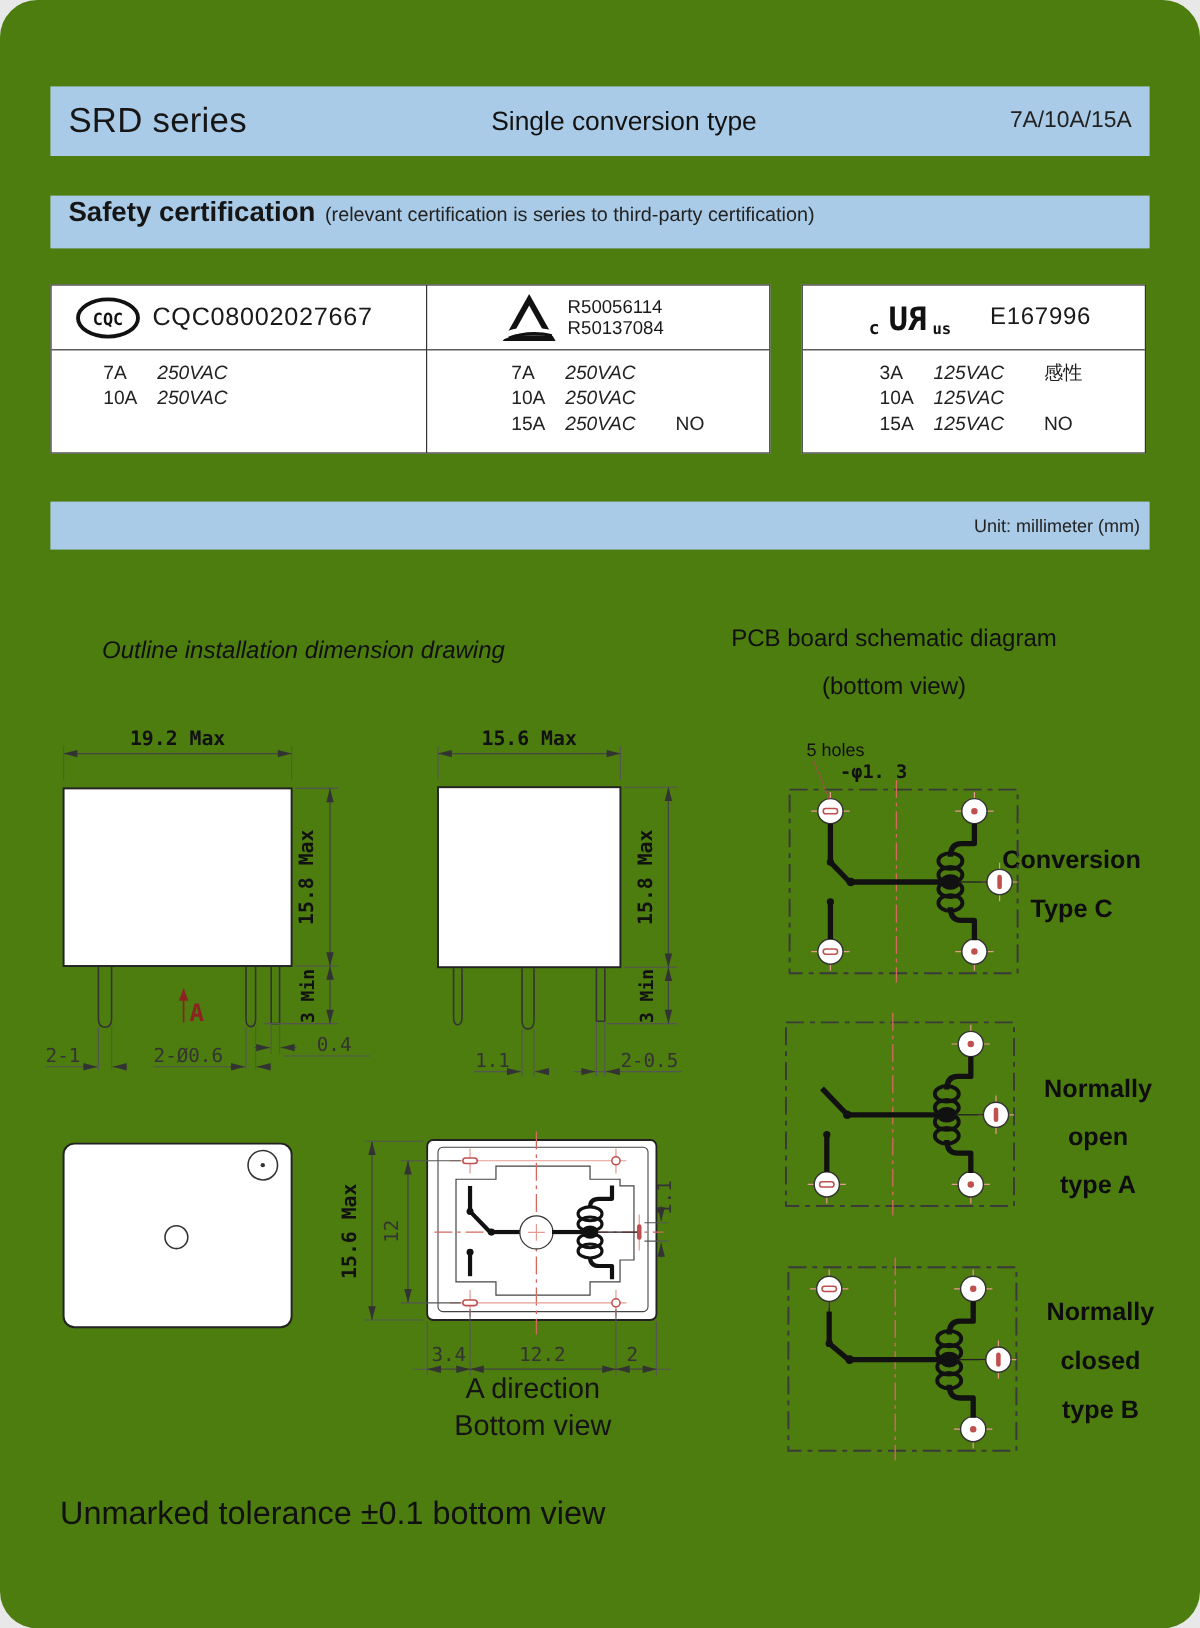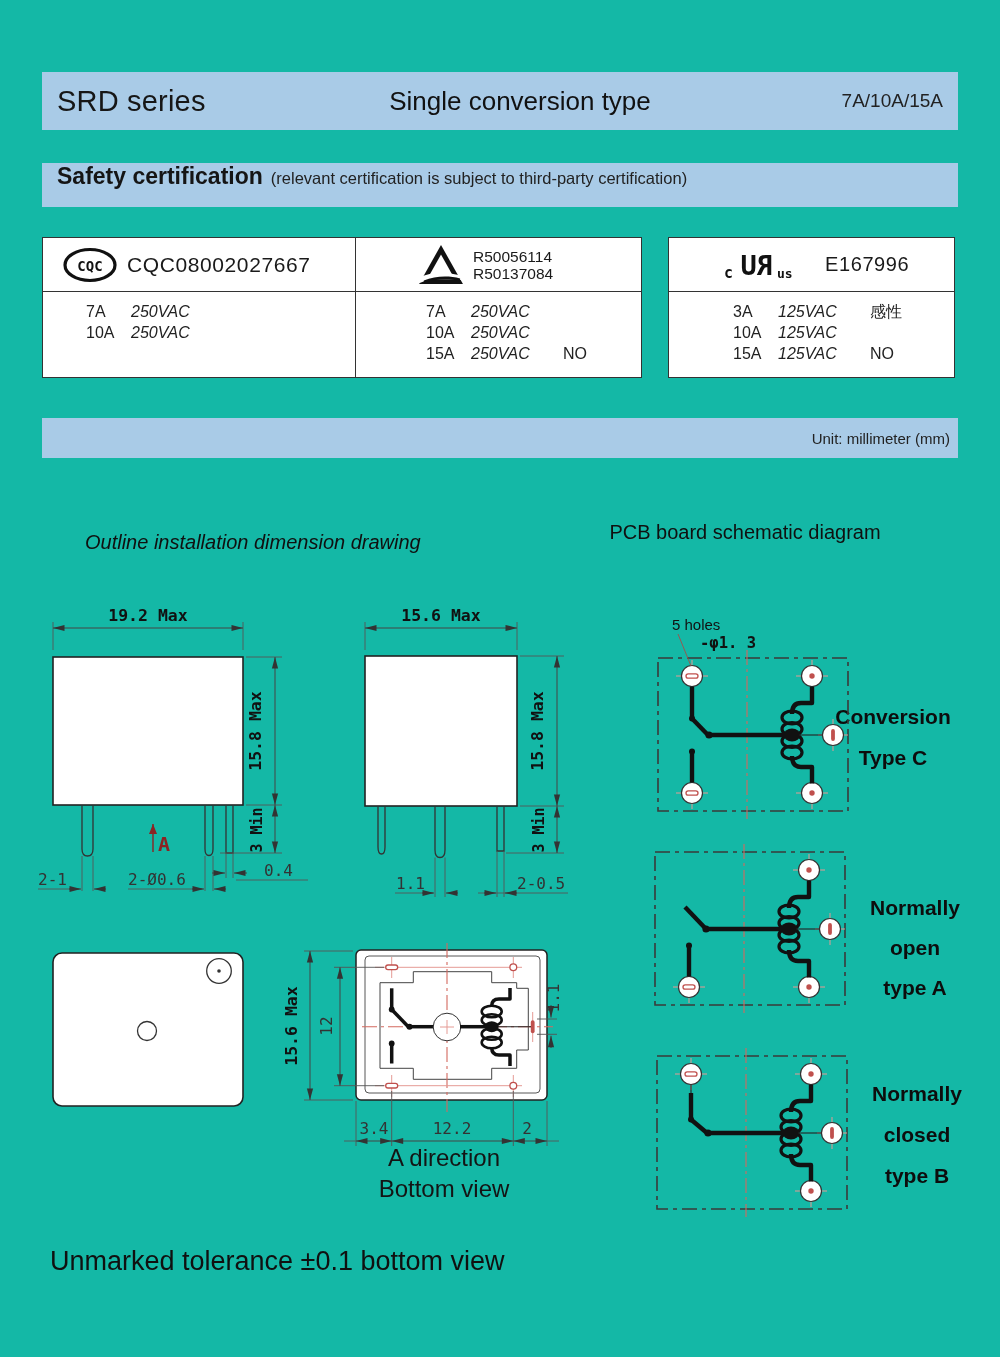--- a/index.html
+++ b/index.html
@@ -1,23 +1,23 @@
 <!DOCTYPE html>
 <html><head>
 <meta charset="utf-8">
 <style>
   html,body{margin:0;padding:0;background:#e8e8e8;}
-  .page{position:relative;width:1000px;height:1357px;background:#14b8a6;overflow:hidden;
-        font-family:"Liberation Sans",sans-serif;color:#111;}
+  .page{position:relative;width:1000px;height:1357px;background:#4d7c0f;overflow:hidden;
+        font-family:"Liberation Sans",sans-serif;color:#111;border-radius:31px;}
   .abs{position:absolute;}
   
   .band{position:absolute;left:42px;width:916px;background:#a9cbe7;display:flex;align-items:center;box-sizing:border-box;}
   .band-header{top:72px;height:58px;padding:0 15px;}
   .band-header .series{font-size:29px;color:#161616;letter-spacing:0.2px;}
-  .band-header .title{position:absolute;left:0;right:0;text-align:center;font-size:26px;color:#111;padding-left:40px;}
+  .band-header .title{position:absolute;left:0;right:0;text-align:center;font-size:22px;color:#111;padding-left:40px;}
   .band-header .ratings{margin-left:auto;font-size:19px;color:#222;z-index:1;}
   .band-safety{top:163px;height:44px;padding:0 15px;align-items:baseline;gap:8px;}
   .band-safety .t{font-size:23px;font-weight:bold;color:#151515;}
   .band-safety .s{font-size:16.5px;color:#222;}
   .band-dims{top:418px;height:40px;padding:0 8px 0 5px;}
   .band-dims .t{font-size:21px;font-weight:bold;color:#151515;}
   .band-dims .u{margin-left:auto;font-size:15px;color:#222;}
   
   .cert-box{position:absolute;top:237px;height:141px;border:1.6px solid #333;box-sizing:border-box;background:#fff;}
   .cert-head{height:54px;border-bottom:1.6px solid #333;display:flex;align-items:center;box-sizing:border-box;}
@@ -63,21 +63,21 @@
 <div class="page">
 
   <div class="band band-header">
     <span class="series">SRD series</span>
     <span class="title">Single conversion type</span>
     <span class="ratings">7A/10A/15A</span>
   </div>
 
   <div class="band band-safety">
     <span class="t">Safety certification</span>
-    <span class="s">(relevant certification is subject to third-party certification)</span>
+    <span class="s">(relevant certification is series to third-party certification)</span>
   </div>
 
   <div class="cert-box" style="left:42px;width:320px;">
     <div class="cert-head" style="padding-left:20px;gap:10px;">
       <svg width="54" height="36" viewBox="0 0 54 36">
         <ellipse cx="27" cy="18" rx="25" ry="15.5" fill="none" stroke="#111" stroke-width="3.2"></ellipse>
         <text x="27" y="23.5" text-anchor="middle" font-size="14" font-weight="bold" fill="#111">CQC</text>
       </svg>
       <span class="cert-num">CQC08002027667</span>
     </div>
@@ -155,20 +155,21 @@
     </div>
   </div>
 
   <div class="band band-dims">
     <span class="u">Unit: millimeter (mm)</span>
   </div>
 
   <div class="sec-title" style="left:85px;top:531px;font-style:italic;">Outline installation dimension drawing</div>
   <div class="pcb-title">
     <div>PCB board schematic diagram</div>
+    <div>(bottom view)</div>
   </div>
 
   <div class="type-label" style="left:812px;top:696px;width:162px;line-height:41px;">
     <div>Conversion</div>
       <div>Type C</div>
   </div>
   <div class="type-label" style="left:833px;top:888px;width:164px;line-height:40px;">
     <div>Normally</div>
       <div>open</div>
       <div>type A</div>

